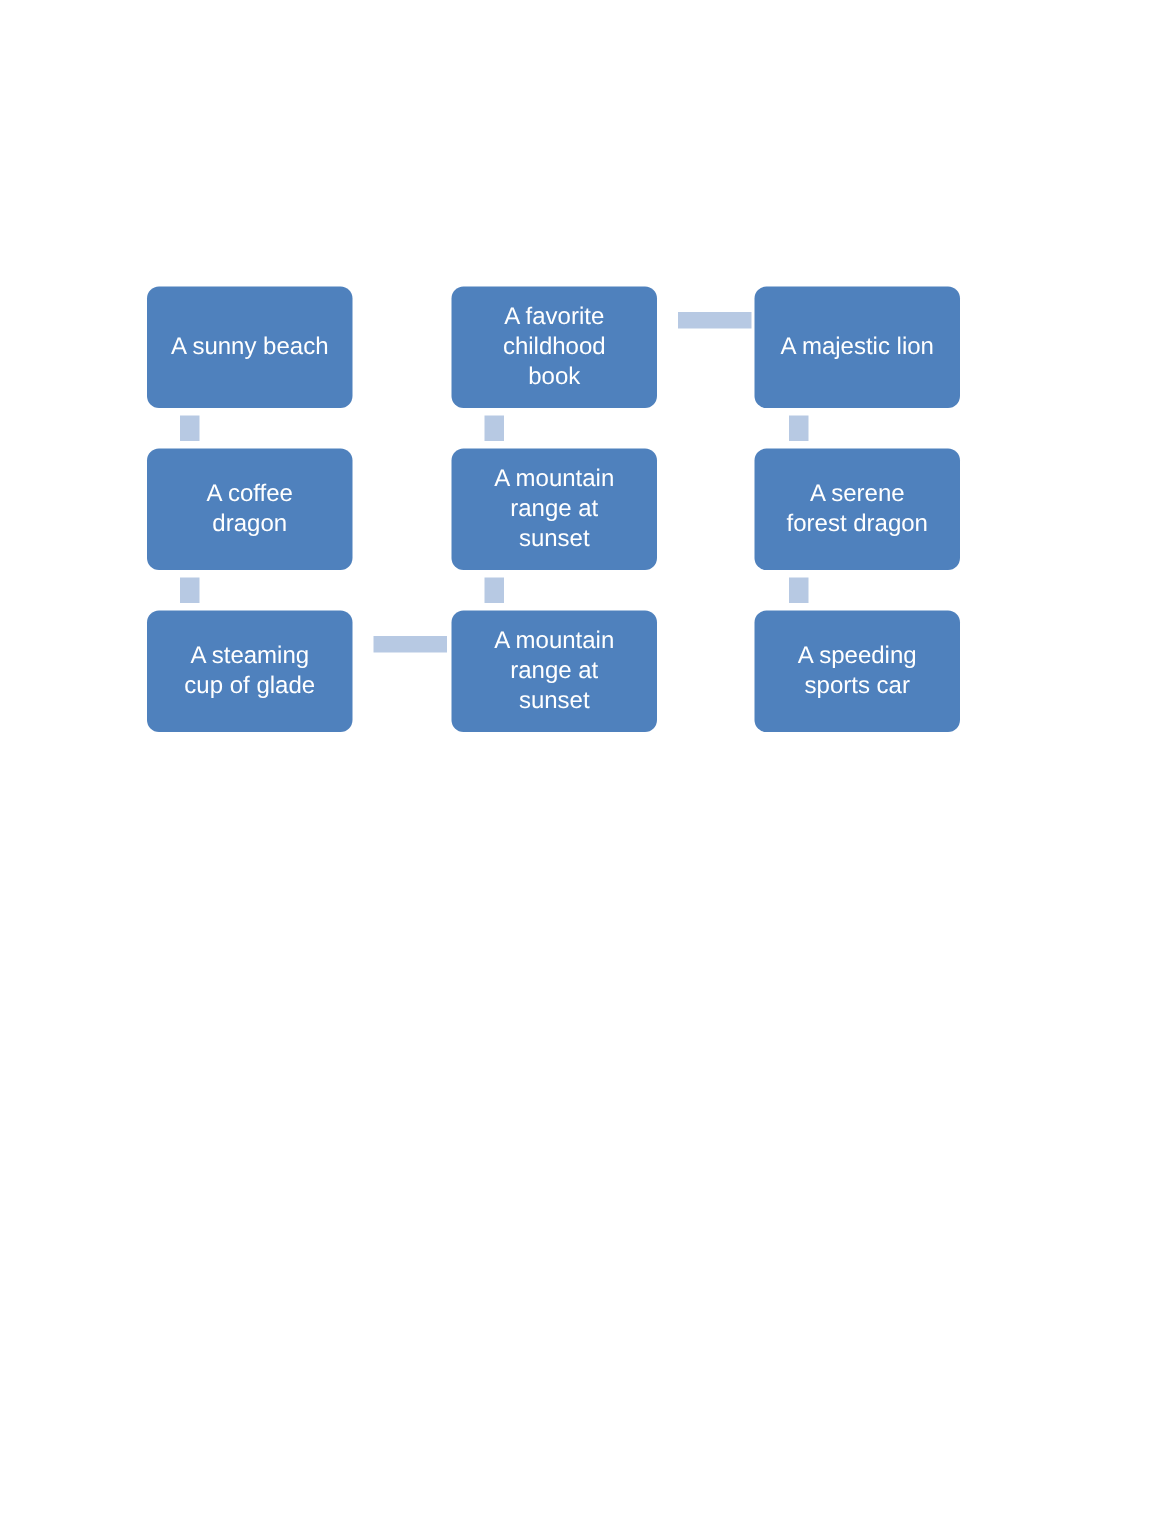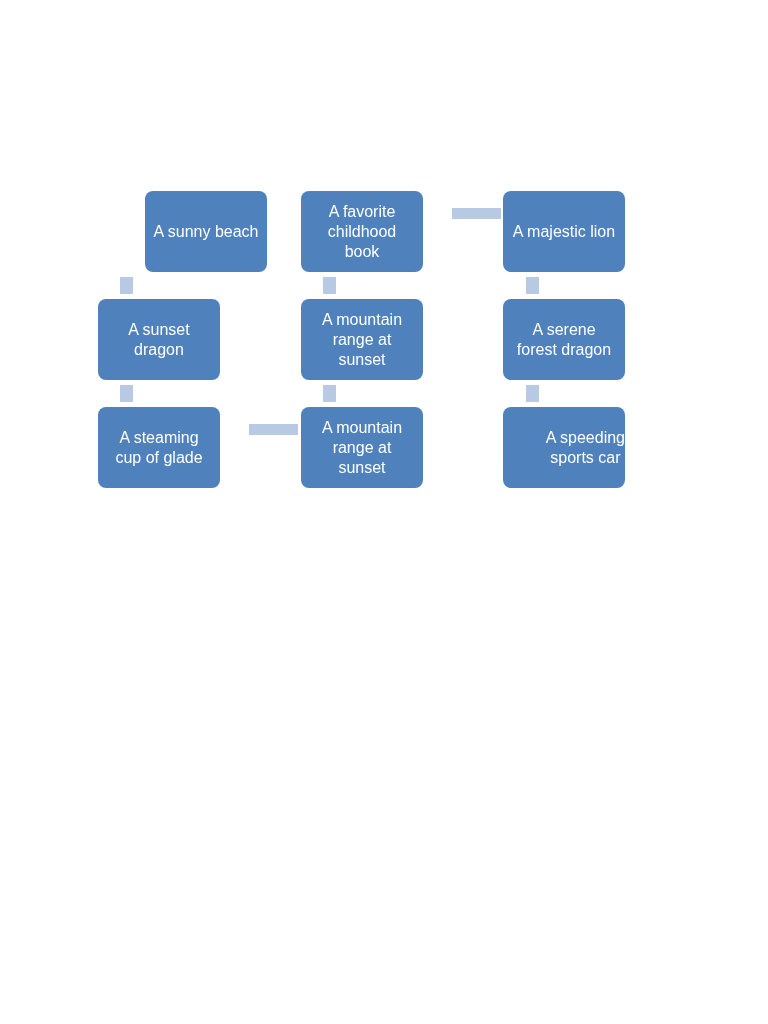--- a/index.html
+++ b/index.html
@@ -17,45 +17,45 @@
   }
   .diagram {
     position: absolute;
     left: 0;
     top: 0;
     width: 768px;
     height: 1024px;
   }
   .box {
     position: absolute;
-    width: 122px;
+    width: 137px;
     height: 81px;
     background: #4F81BD;
     border-radius: 8px;
     color: #ffffff;
     display: flex;
     align-items: center;
     justify-content: center;
   }
   .box .label {
     white-space: pre-line;
     text-align: center;
     font-size: 16px;
     line-height: 20px;
   }
   
-  .b-r1c1 { left: 98px;  top: 191px; margin-left: 47px; }
+  .b-r1c1 { left: 98px;  top: 191px; }
   .b-r1c2 { left: 301px; top: 191px; }
   .b-r1c3 { left: 503px; top: 191px; justify-content: center; }
   .b-r2c1 { left: 98px;  top: 299px; }
   .b-r2c2 { left: 301px; top: 299px; }
   .b-r2c3 { left: 503px; top: 299px; }
   .b-r3c1 { left: 98px;  top: 407px; }
   .b-r3c2 { left: 301px; top: 407px; }
-  .b-r3c3 { left: 503px; top: 407px; justify-content: flex-end; }
+  .b-r3c3 { left: 503px; top: 407px; }
 
   .conn {
     position: absolute;
     background: #B7C9E3;
   }
   .conn.v { width: 13px; height: 17px; }
   .conn.h { width: 49px; height: 11px; }
   .cv-c1-a { left: 120px; top: 277px; }
   .cv-c1-b { left: 120px; top: 385px; }
   .cv-c2-a { left: 323px; top: 277px; }
@@ -85,21 +85,21 @@
     </div>
     <div class="box b-r1c2">
       <span class="label">A favorite
 childhood
 book</span>
     </div>
     <div class="box b-r1c3">
       <span class="label">A majestic lion</span>
     </div>
     <div class="box b-r2c1">
-      <span class="label">A sunset
+      <span class="label">A coffee
 dragon</span>
     </div>
     <div class="box b-r2c2">
       <span class="label">A mountain
 range at
 sunset</span>
     </div>
     <div class="box b-r2c3">
       <span class="label">A serene
 forest dragon</span>

